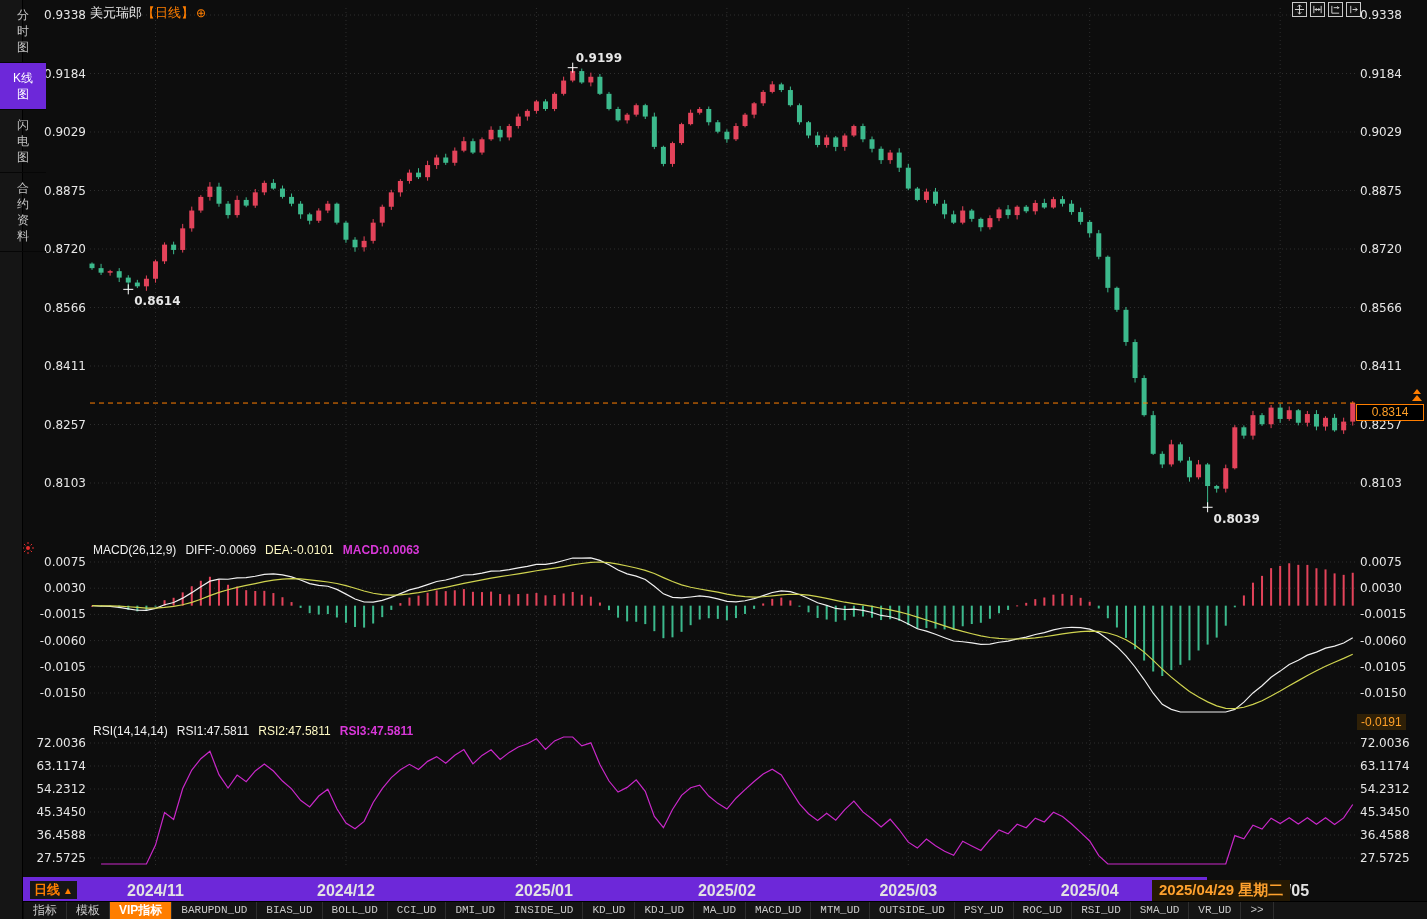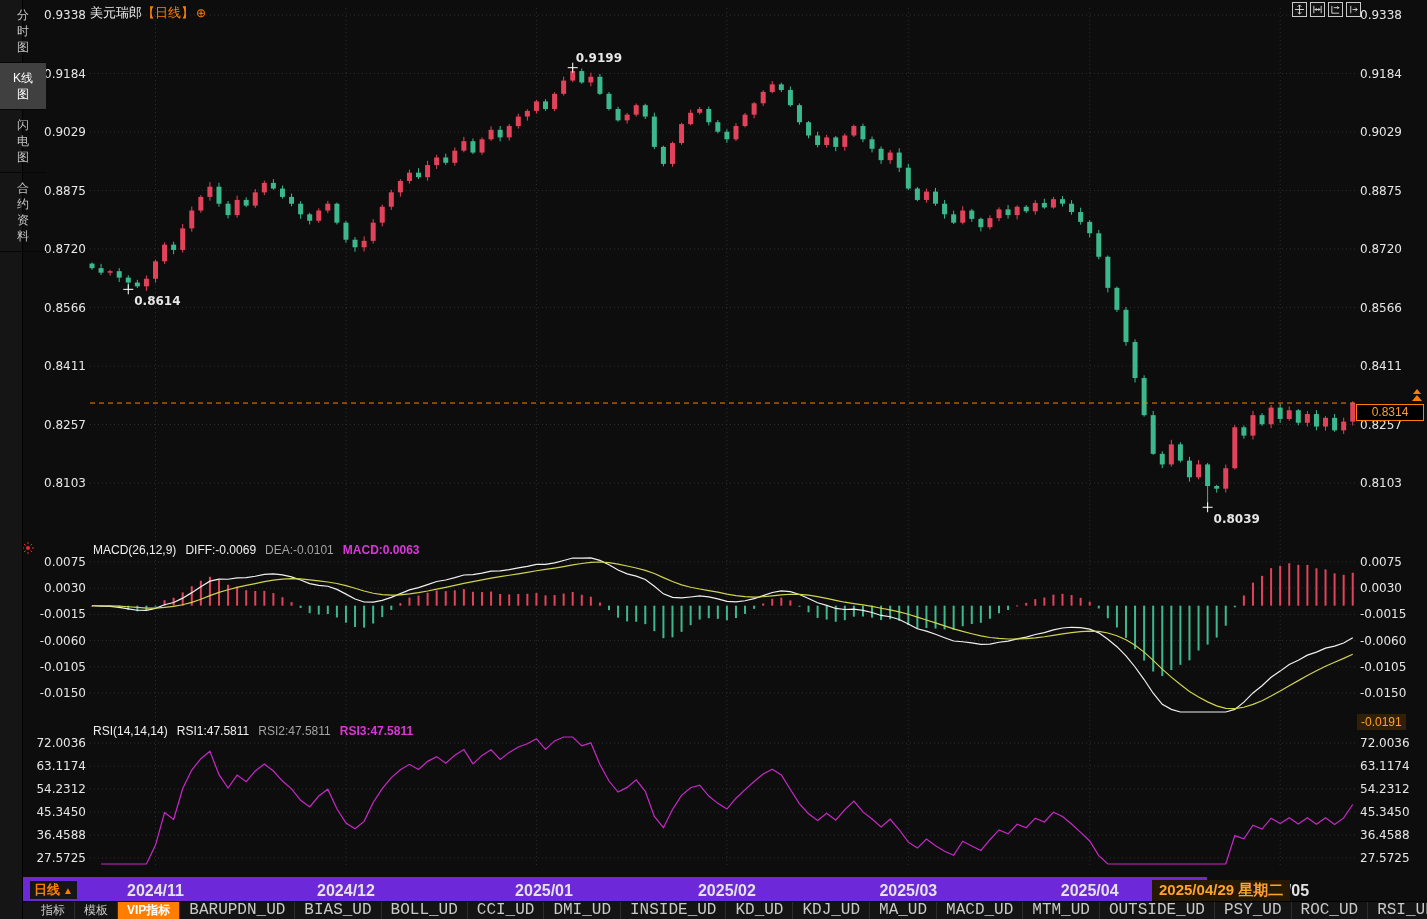--- a/index.html
+++ b/index.html
@@ -1,54 +1,54 @@
 <!DOCTYPE html>
 <html><head>
 <meta charset="utf-8">
 <style>
   html,body{margin:0;padding:0;background:#0d0d0d;font-family:"Liberation Sans",sans-serif;}
   #app{position:relative;width:1427px;height:919px;background:#0d0d0d;overflow:hidden;color:#ddd;}
   
   #sidebar{position:absolute;left:0;top:0;width:22px;height:919px;background:#151515;border-right:1px solid #000;z-index:6;}
   .side-tab{width:22px;text-align:center;font-size:12px;line-height:16px;padding:7px 12px;color:#c4c4c4;word-break:break-all;border-bottom:1px solid #060606;cursor:pointer;}
-  .side-tab.active{background:#404040;color:#fff;}
+  .side-tab.active{background:#6d28d9;color:#fff;}
   
   #title{position:absolute;left:90px;top:4px;font-size:13px;z-index:5;white-space:nowrap;}
   #title .sym{color:#ececec;}
   #title .ptag{color:#ff7e00;}
   #title .cicon{color:#ff7e00;font-size:12px;margin-left:2px;cursor:pointer;}
   
   #top-tools{position:absolute;top:2px;right:66px;display:flex;gap:3px;z-index:6;}
   .tool-btn{width:13px;height:13px;border:1px solid #c9c9c9;display:flex;align-items:center;justify-content:center;background:#111;cursor:pointer;}
   .tool-btn svg{stroke:#ddd;fill:none;stroke-width:1;}
   
   #chart-svg{position:absolute;left:0;top:0;z-index:1;}
   #chart-svg text{font-family:"DejaVu Sans","Liberation Sans",sans-serif;font-size:12px;fill:#e6e6e6;}
   
   .ind-row{position:absolute;left:93px;font-size:12px;z-index:4;white-space:nowrap;}
   #macd-row{top:543px;}
   #rsi-row{top:724px;}
   .ind-row span{margin-right:9px;}
-  .w{color:#f0f0f0;} .yl{color:#a3a3a3;text-align:right;} .mg{color:#d838d8;font-weight:bold;}
+  .w{color:#f0f0f0;} .yl{color:#fef9c3;text-align:right;} .mg{color:#d838d8;font-weight:bold;}
   
   #price-tag{position:absolute;left:1356px;top:404px;width:66px;height:15px;border:1px solid #ff7e00;background:#000;color:#ffa028;font-size:12px;line-height:15px;text-align:center;z-index:5;}
   
   #macd-min{position:absolute;left:1357px;top:714px;background:#2f2007;color:#ffa028;font-size:12px;padding:1px 4px;z-index:5;}
   
   #macd-marker{position:absolute;left:22px;top:540px;z-index:4;cursor:pointer;}
   
   #date-row{position:absolute;left:0;top:877px;width:1207px;height:25px;background:#6d28d9;z-index:4;}
   #period-sel{position:absolute;left:30px;top:4px;color:#ff7e00;font-weight:bold;font-size:13px;cursor:pointer;background:#161616;padding:0 4px;}
   #period-sel .arrow{font-size:10px;margin-left:3px;}
   .month{position:absolute;top:5px;font-size:16px;font-weight:bold;color:#e2e2e2;transform:translateX(-50%);white-space:nowrap;}
   #cur-date{position:absolute;left:1152px;top:3px;background:#251903;color:#ffa22e;font-size:15px;font-weight:bold;padding:1px 7px;white-space:nowrap;}
   
-  #toolbar{position:absolute;left:0;bottom:0;width:1427px;height:17px;background:#141414;border-top:1px solid #000;display:flex;align-items:stretch;z-index:5;gap:32px;}
+  #toolbar{position:absolute;left:0;bottom:0;width:1427px;height:17px;background:#141414;border-top:1px solid #000;display:flex;align-items:stretch;z-index:5;}
   #tb-spacer{width:24px;background:#0a0a0a;}
-  .tb-item{padding:0 9px;font-size:16px;line-height:16px;color:#c9c9c9;border-right:1px solid #2e2e2e;font-family:"Liberation Mono",monospace;cursor:pointer;white-space:nowrap;}
+  .tb-item{padding:0 9px;font-size:11px;line-height:16px;color:#c9c9c9;border-right:1px solid #2e2e2e;font-family:"Liberation Mono",monospace;cursor:pointer;white-space:nowrap;}
   .tb-item.cn{font-family:"Liberation Sans",sans-serif;font-size:12px;}
   .tb-item.active{background:#ff7e00;color:#fff;font-weight:bold;}
   
   #watermark{position:absolute;right:24px;bottom:14px;font-size:40px;color:#d6d6d6;letter-spacing:1px;z-index:7;font-family:"Liberation Sans",sans-serif;}
 </style>
 </head>
 <body>
 
 <div id="app">
 

